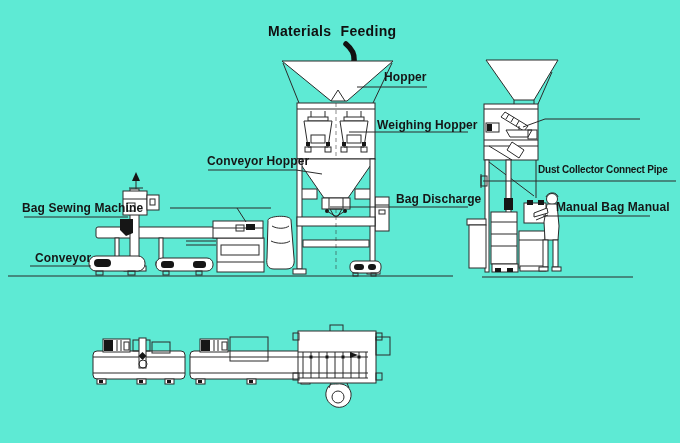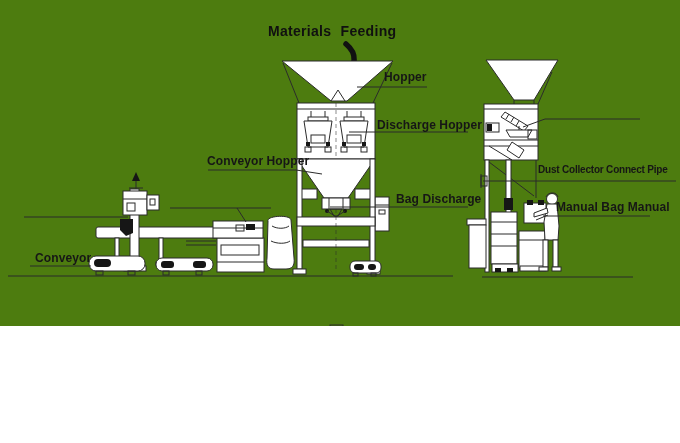--- a/index.html
+++ b/index.html
@@ -1,17 +1,17 @@
 <!DOCTYPE html>
 <html><head>
 <meta charset="utf-8">
 <style>
   html,body{margin:0;padding:0;background:#fff;}
   .stage{
-    position:relative;width:680px;height:326px;background:#4d7c0f;
+    position:relative;width:680px;height:443px;background:#5eead4;
     overflow:hidden;font-family:"Liberation Sans",sans-serif;
   }
   .stage svg{position:absolute;left:0;top:0;}
   .label{
     position:absolute;font-weight:700;font-size:12px;color:#161616;
     letter-spacing:.1px;white-space:nowrap;line-height:12px;
   }
   .label.title{font-size:14px;word-spacing:5px;letter-spacing:.3px;color:#101010;}
   .label.long{font-size:10px;letter-spacing:-.2px;}
   
@@ -298,27 +298,28 @@
     <path class="ln" d="M545,119 L640,119 M545,119 L523,127"></path>
     <path class="ln" d="M483,181 L676,181"></path>
     <path class="ln" d="M543,216 L650,216"></path>
   </g>
 </svg>
 
   <div class="label title" style="left:268px;top:25px">Materials Feeding</div>
 
   <div class="label" style="left:384px;top:71px">Hopper</div>
 
-  <div class="label" style="left:377px;top:119px">Discharge Hopper</div>
+  <div class="label" style="left:377px;top:119px">Weighing Hopper</div>
 
   <div class="label" style="left:207px;top:155px">Conveyor Hopper</div>
 
   <div class="label" style="left:396px;top:193px">Bag Discharge</div>
 
 
+  <div class="label" style="left:22px;top:202px">Bag Sewing Machine</div>
 
   <div class="label" style="left:35px;top:252px">Conveyor</div>
 
 
   <div class="label long" style="left:538px;top:164px">Dust Collector Connect Pipe</div>
 
   <div class="label" style="left:556px;top:201px">Manual Bag Manual</div>
 
 </div>
 

